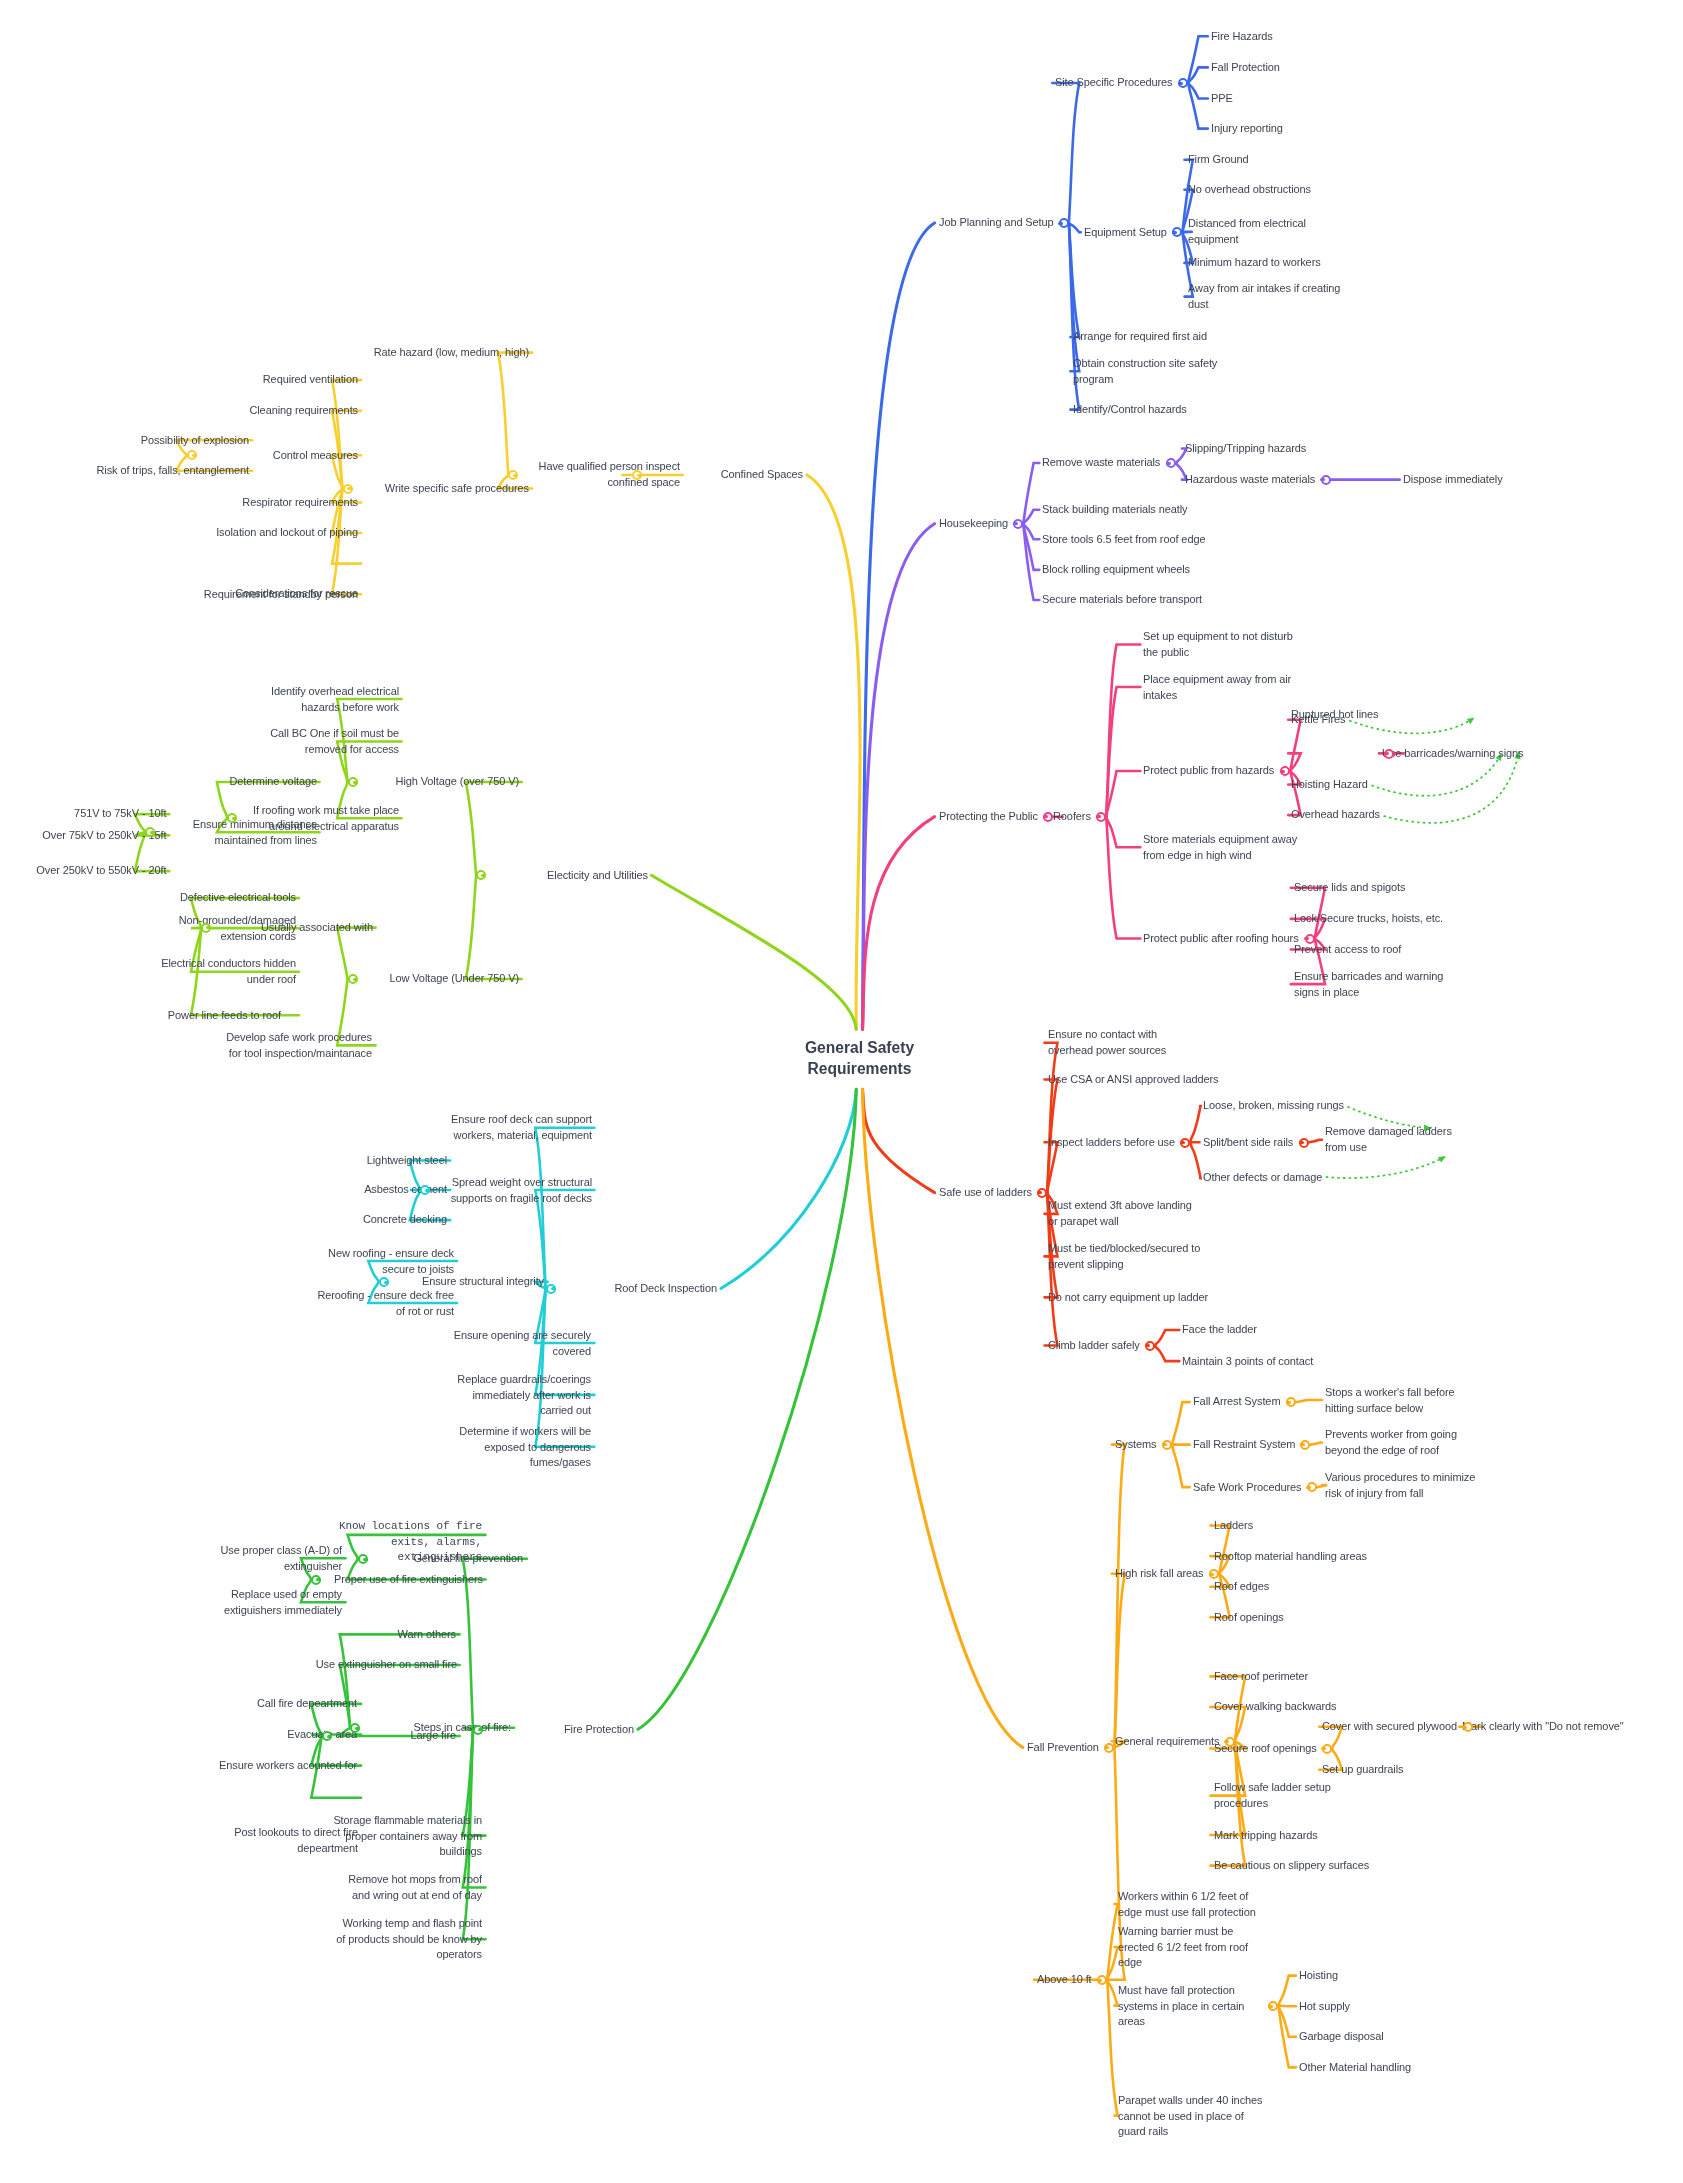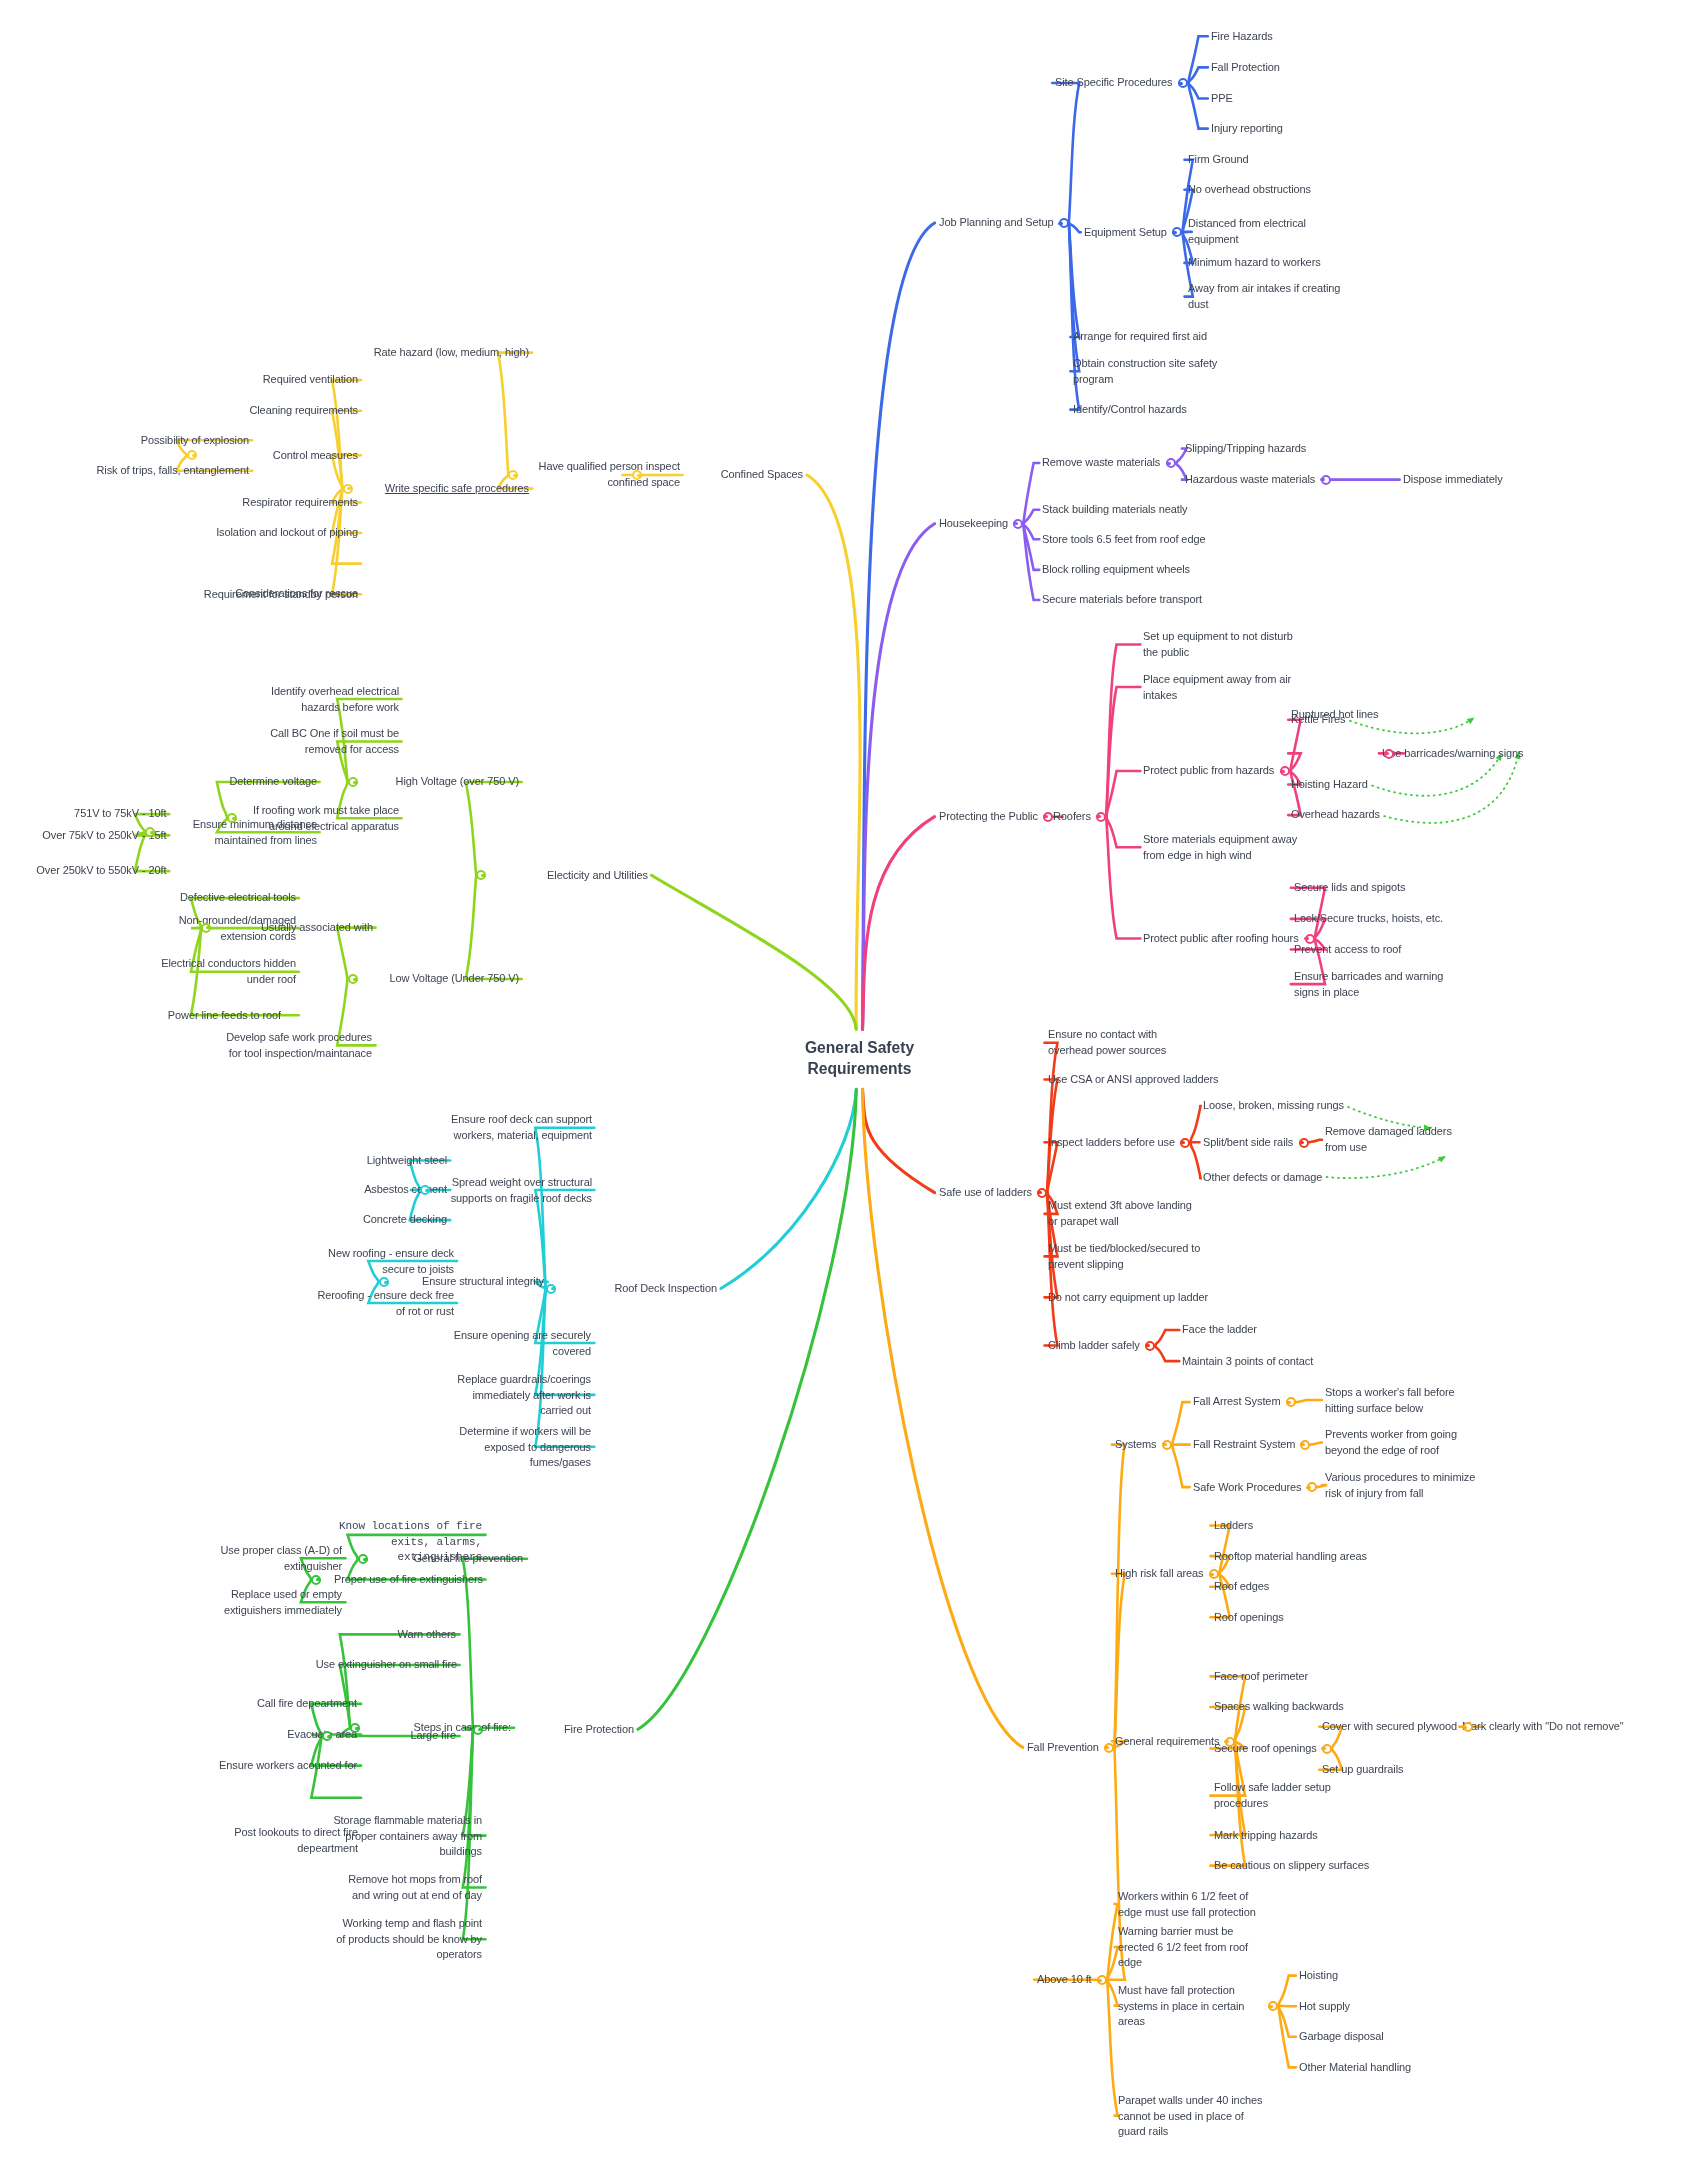--- a/index.html
+++ b/index.html
@@ -540,41 +540,41 @@
       <div class="node r" style="top: 1427px; max-width: 156px; left: 1325px;">Prevents worker from going beyond the edge of roof</div>
       <div class="node r" style="top: 1480px; max-width: 145px; left: 1193px;">Safe Work Procedures</div>
       <div class="node r" style="top: 1470px; max-width: 156px; left: 1325px;">Various procedures to minimize risk of injury from fall</div>
       <div class="node r" style="top: 1566px; max-width: 135px; left: 1115px;">High risk fall areas</div>
       <div class="node r" style="top: 1518px; max-width: 145px; left: 1214px;">Ladders</div>
       <div class="node r" style="top: 1549px; max-width: 156px; left: 1214px;">Rooftop material handling areas</div>
       <div class="node r" style="top: 1579px; max-width: 145px; left: 1214px;">Roof edges</div>
       <div class="node r" style="top: 1610px; max-width: 145px; left: 1214px;">Roof openings</div>
       <div class="node r" style="top: 1734px; max-width: 145px; left: 1115px;">General requirements</div>
       <div class="node r" style="top: 1669px; max-width: 145px; left: 1214px;">Face roof perimeter</div>
-      <div class="node r" style="top: 1699px; max-width: 156px; left: 1214px;">Spaces walking backwards</div>
+      <div class="node r" style="top: 1699px; max-width: 156px; left: 1214px;">Cover walking backwards</div>
       <div class="node r" style="top: 1741px; max-width: 145px; left: 1214px;">Secure roof openings</div>
       <div class="node r" style="top: 1719px; max-width: 156px; left: 1322px;">Cover with secured plywood</div>
       <div class="node r" style="top: 1719px; max-width: 176px; left: 1462px;">Mark clearly with "Do not remove"</div>
       <div class="node r" style="top: 1762px; max-width: 145px; left: 1322px;">Set up guardrails</div>
       <div class="node r" style="top: 1780px; max-width: 130px; left: 1214px;">Follow safe ladder setup procedures</div>
       <div class="node r" style="top: 1828px; max-width: 145px; left: 1214px;">Mark tripping hazards</div>
       <div class="node r" style="top: 1858px; max-width: 156px; left: 1214px;">Be cautious on slippery surfaces</div>
       <div class="node r" style="top: 1972px; max-width: 119px; left: 1037px;">Above 10 ft</div>
       <div class="node r" style="top: 1889px; max-width: 145px; left: 1118px;">Workers within 6 1/2 feet of edge must use fall protection</div>
       <div class="node r" style="top: 1924px; max-width: 145px; left: 1118px;">Warning barrier must be erected 6 1/2 feet from roof edge</div>
       <div class="node r" style="top: 1983px; max-width: 145px; left: 1118px;">Must have fall protection systems in place in certain areas</div>
       <div class="node r" style="top: 1968px; max-width: 145px; left: 1299px;">Hoisting</div>
       <div class="node r" style="top: 1999px; max-width: 145px; left: 1299px;">Hot supply</div>
       <div class="node r" style="top: 2029px; max-width: 145px; left: 1299px;">Garbage disposal</div>
       <div class="node r" style="top: 2060px; max-width: 145px; left: 1299px;">Other Material handling</div>
       <div class="node r" style="top: 2093px; max-width: 145px; left: 1118px;">Parapet walls under 40 inches cannot be used in place of guard rails</div>
       <div class="node l" style="top: 467px; max-width: 156px; left: 647px; width: 156px;">Confined Spaces</div>
       <div class="node l" style="top: 459px; max-width: 156px; left: 524px; width: 156px;">Have qualified person inspect confined space</div>
       <div class="node l" style="top: 345px; max-width: 166px; left: 363px; width: 166px;">Rate hazard (low, medium, high)</div>
-      <div class="node l" style="top: 481px; max-width: 171px; left: 358px; width: 171px; text-decoration: underline;">Write specific safe procedures</div>
+      <div class="node l" style="top: 481px; max-width: 171px; left: 358px; width: 171px;">Write specific safe procedures</div>
       <div class="node l" style="top: 372px; max-width: 156px; left: 202px; width: 156px;">Required ventilation</div>
       <div class="node l" style="top: 403px; max-width: 156px; left: 202px; width: 156px;">Cleaning requirements</div>
       <div class="node l" style="top: 448px; max-width: 156px; left: 202px; width: 156px;">Control measures</div>
       <div class="node l" style="top: 433px; max-width: 156px; left: 93px; width: 156px;">Possibility of explosion</div>
       <div class="node l" style="top: 463px; max-width: 171px; left: 78px; width: 171px;">Risk of trips, falls, entanglement</div>
       <div class="node l" style="top: 495px; max-width: 156px; left: 202px; width: 156px;">Respirator requirements</div>
       <div class="node l" style="top: 525px; max-width: 166px; left: 192px; width: 166px;">Isolation and lockout of piping</div>
       <div class="node l" style="top: 556px; max-width: 156px; left: 202px; width: 156px; margin-top: 30px;">Considerations for rescue</div>
       <div class="node l" style="top: 587px; max-width: 171px; left: 187px; width: 171px;">Requirement for standby person</div>
       <div class="node l" style="top: 868px; max-width: 156px; left: 492px; width: 156px;">Electicity and Utilities</div>

